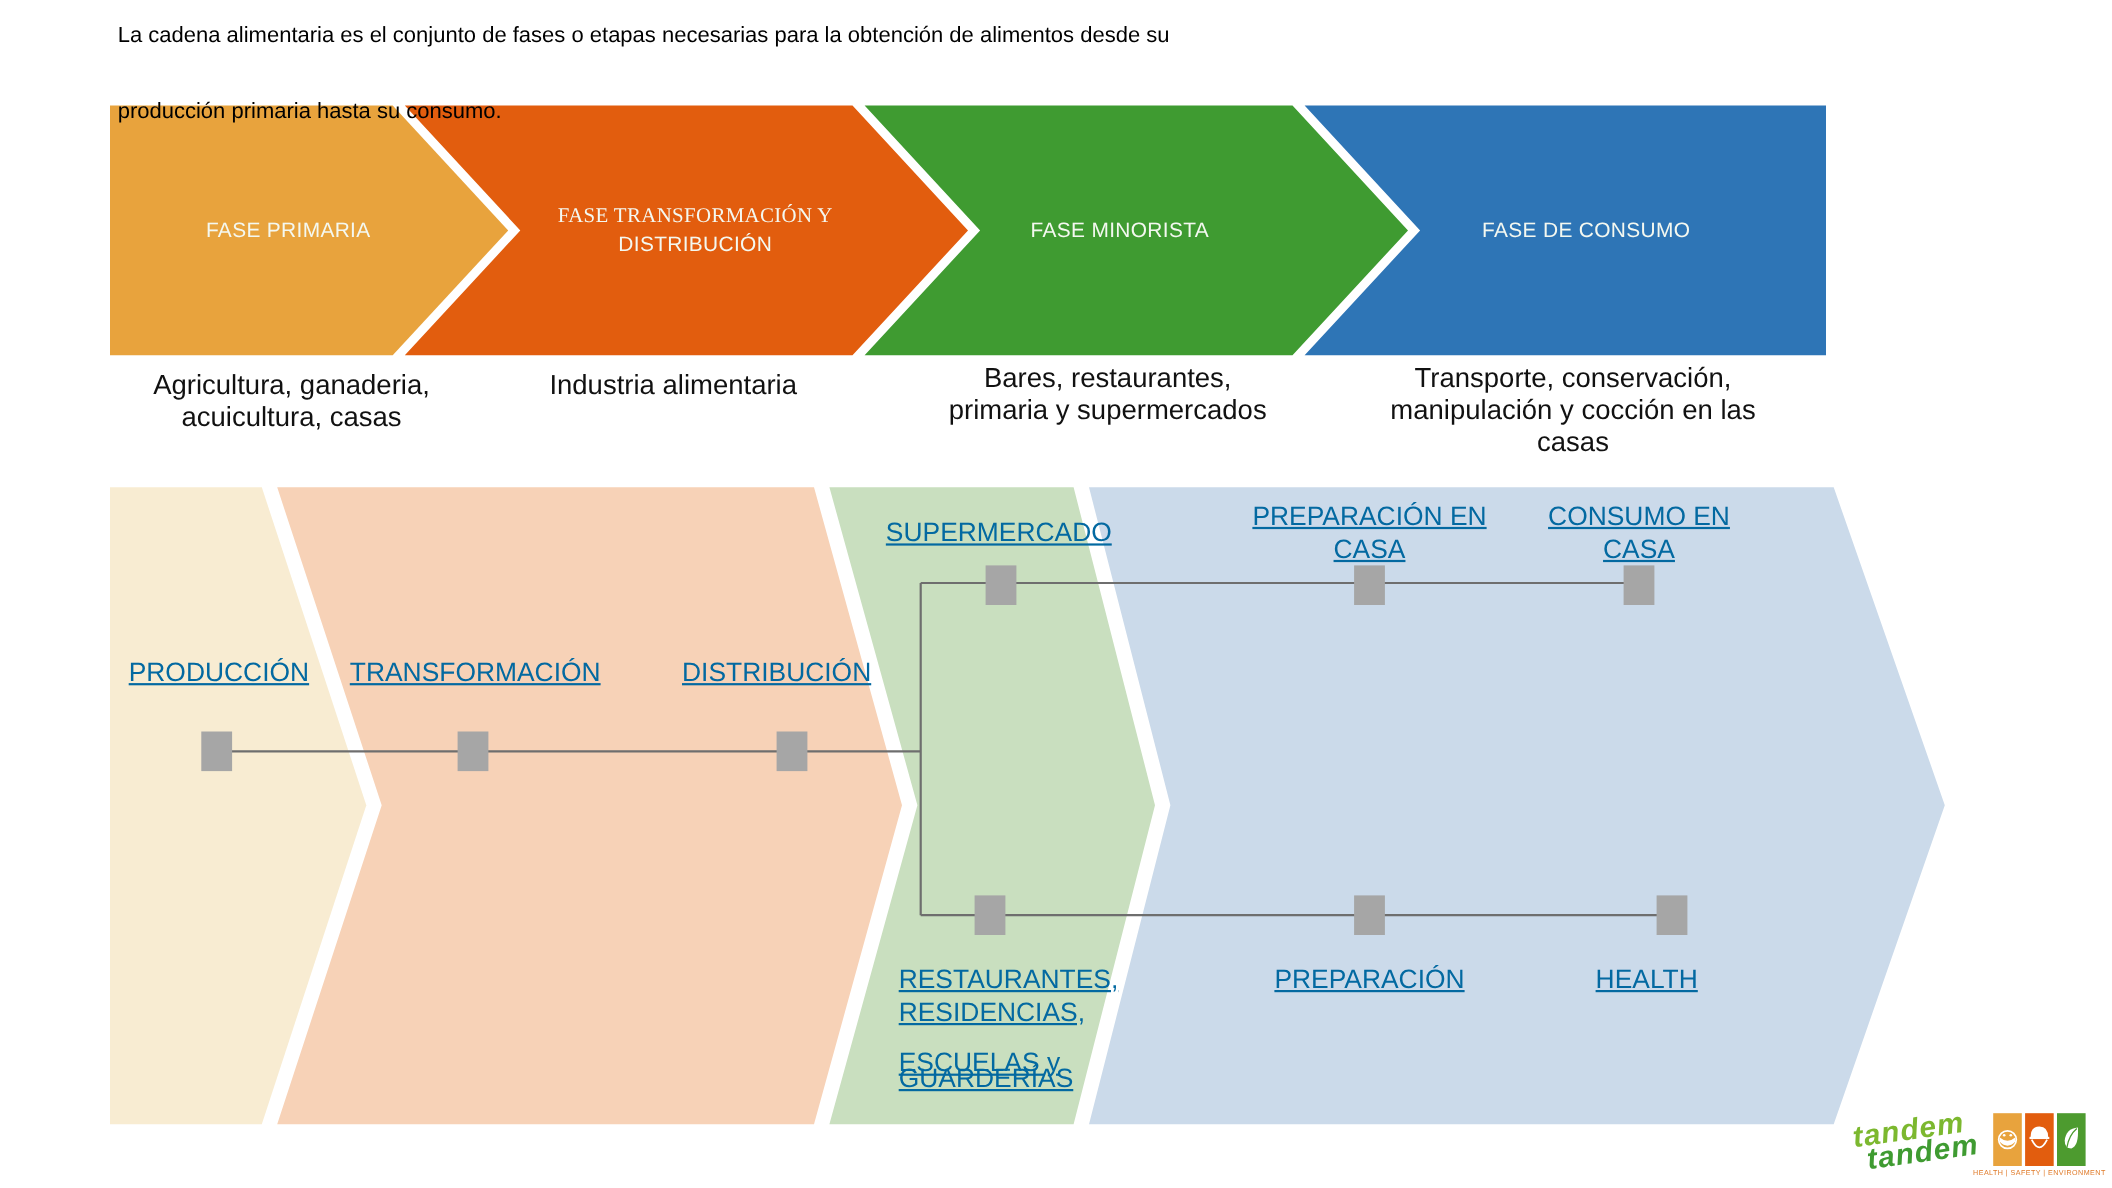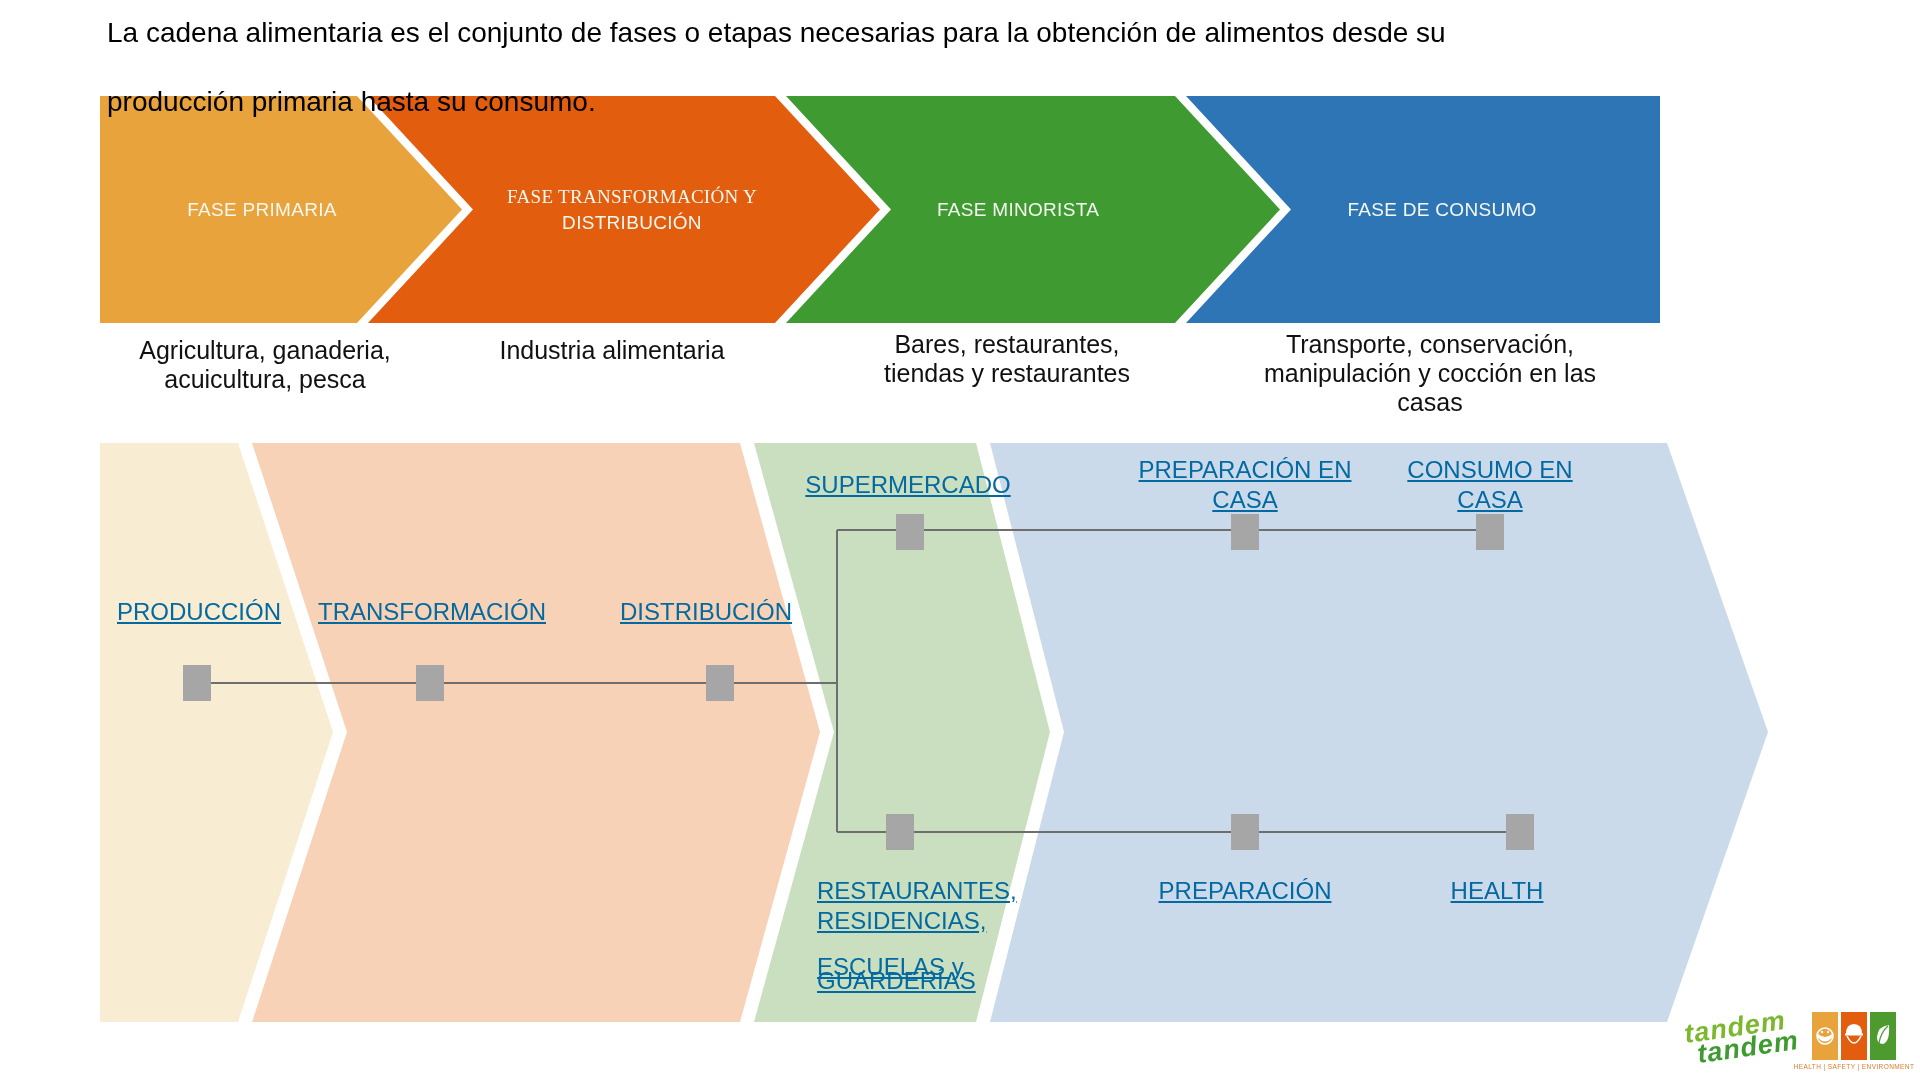--- a/index.html
+++ b/index.html
@@ -3,21 +3,21 @@
 <meta charset="utf-8">
 <style>
   html,body{margin:0;padding:0;background:#ffffff;}
   body{
     width:1920px;height:1080px;position:relative;overflow:hidden;
     font-family:"Liberation Sans", sans-serif;color:#000;
   }
   #shapes{position:absolute;left:0;top:0;z-index:0;}
   .txt{position:absolute;z-index:2;white-space:nowrap;}
   .center{transform:translateX(-50%);text-align:center;}
-  .title-line{font-size:28px;line-height:37px;color:#000;}
+  .title-line{font-size:20px;line-height:37px;color:#000;}
   .chev-label{font-size:19px;line-height:26px;color:#f4f8f0;letter-spacing:.3px;}
   .desc-line{font-size:25px;line-height:29px;color:#111;}
   .flow-label{font-size:24px;line-height:30px;color:#0369a1;text-decoration:underline;}
   .logo-word{font-size:27px;font-weight:bold;font-style:italic;letter-spacing:1px;}
   .logo-caption{font-size:6.5px;color:#e07b2a;letter-spacing:.4px;}
   .tile{position:absolute;width:26px;height:48px;z-index:2;}
 </style>
 </head>
 <body>
 
@@ -54,26 +54,26 @@
 <div class="txt title-line" style="left:107px;top:14px;">La cadena alimentaria es el conjunto de fases o etapas necesarias para la obtención de alimentos desde su</div>
 <div class="txt title-line" style="left:107px;top:51px;margin-top:32px;">producción primaria hasta su consumo.</div>
 
 <div class="txt chev-label center" style="left:262px;top:197px;">FASE PRIMARIA</div>
 <div class="txt chev-label center" style="left:632px;top:184px;font-family:Liberation Serif, serif;">FASE TRANSFORMACIÓN Y</div>
 <div class="txt chev-label center" style="left:632px;top:210px;">DISTRIBUCIÓN</div>
 <div class="txt chev-label center" style="left:1018px;top:197px;">FASE MINORISTA</div>
 <div class="txt chev-label center" style="left:1442px;top:197px;">FASE DE CONSUMO</div>
 
 <div class="txt desc-line center" style="left:265px;top:336px;">Agricultura, ganaderia,</div>
-<div class="txt desc-line center" style="left:265px;top:365px;">acuicultura, pesca</div>
+<div class="txt desc-line center" style="left:265px;top:365px;">acuicultura, casas</div>
 
 <div class="txt desc-line center" style="left:612px;top:336px;">Industria alimentaria</div>
 
 <div class="txt desc-line center" style="left:1007px;top:330px;">Bares, restaurantes,</div>
-<div class="txt desc-line center" style="left:1007px;top:359px;">tiendas y restaurantes</div>
+<div class="txt desc-line center" style="left:1007px;top:359px;">primaria y supermercados</div>
 
 <div class="txt desc-line center" style="left:1430px;top:330px;">Transporte, conservación,</div>
 <div class="txt desc-line center" style="left:1430px;top:359px;">manipulación y cocción en las</div>
 <div class="txt desc-line center" style="left:1430px;top:388px;">casas</div>
 
 <div class="txt flow-label center" style="left:199px;top:597px;">PRODUCCIÓN</div>
 <div class="txt flow-label center" style="left:432px;top:597px;">TRANSFORMACIÓN</div>
 <div class="txt flow-label center" style="left:706px;top:597px;">DISTRIBUCIÓN</div>
 
 <div class="txt flow-label center" style="left:908px;top:470px;">SUPERMERCADO</div>

